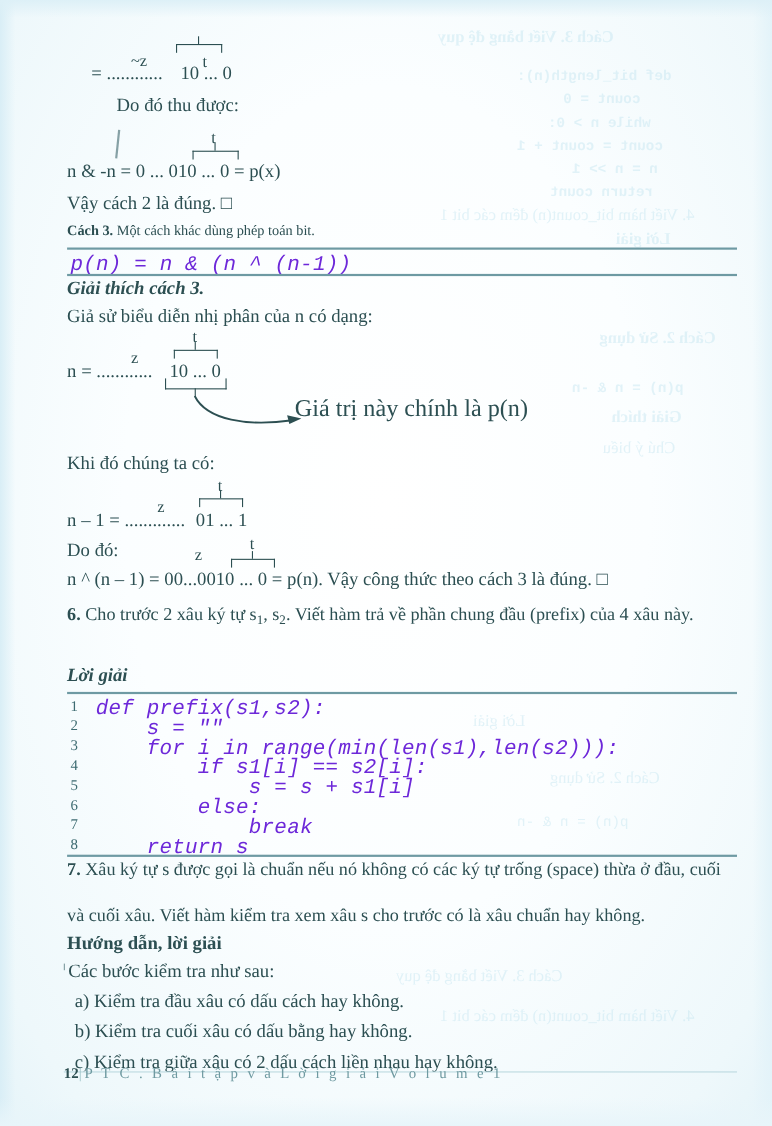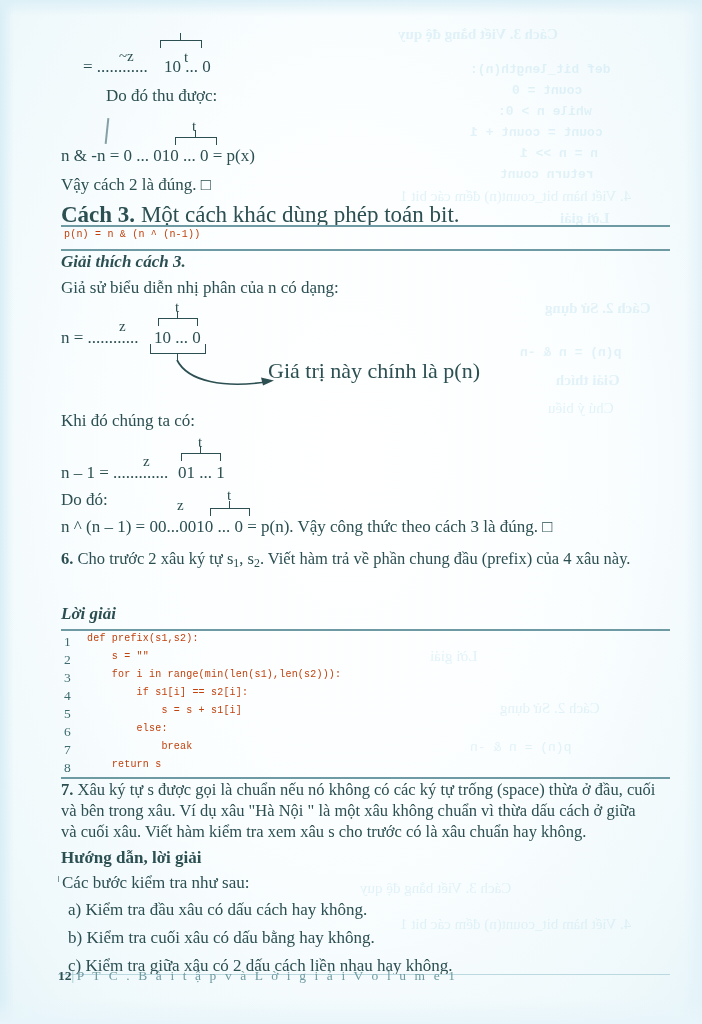--- a/index.html
+++ b/index.html
@@ -68,21 +68,21 @@
   .brace-tick-dn{
     position:absolute;
     width:0;border-left:1.6px solid #2c4f52;height:8px;
   }
   .tlabel{position:absolute;font-size:15px;}
   .zlabel{position:absolute;font-size:15px;}
 
   .rule{position:absolute;background:#6e9aa3;height:1.6px;}
 
   .codeblock{position:absolute;font-family:"Liberation Mono","DejaVu Sans Mono",monospace;
-    font-size:10px;color:#c2410c;white-space:pre;letter-spacing:.2px;}
+    font-size:19px;color:#6d28d9;white-space:pre;letter-spacing:.2px;font-style:italic;}
   .codenum{position:absolute;font-family:"Liberation Serif",serif;font-size:13.5px;color:#3d6b71;}
 
   .footer{position:absolute;left:58px;bottom:40px;font-size:13.5px;letter-spacing:2.6px;color:#6f9aa1;}
   .footer .pg{font-weight:bold;color:#2c4f52;letter-spacing:0;}
   .footer .bar{color:#9dc2c8;}
 
   svg.arrow{position:absolute;overflow:visible;}
   .strokemark{position:absolute;background:#4a7076;}
 </style>
 </head>
@@ -130,21 +130,21 @@
 
   <div class="strokemark" style="left:106px;top:118px;width:1.6px;height:26px;transform:rotate(6deg);opacity:.65;"></div>
 
   <div class="tlabel" style="left:192px;top:118px;">t</div>
   <div class="brace-top" style="left:175px;top:137px;width:40px;"></div>
   <div class="brace-tick" style="left:195px;top:130px;"></div>
   <div class="ln" style="left:61px;top:146px;font-size:17px;">n &amp; -n = 0 ... 010 ... 0 = p(x)</div>
 
   <div class="ln" style="left:61px;top:175px;font-size:17px;">Vậy cách 2 là đúng. □</div>
 
-  <div class="ln" style="left:61px;top:202px;font-size:23px;"><span class="b">Cách 3.</span><span> Một cách khác dùng phép toán bit.</span></div>
+  <div class="ln" style="left:61px;top:202px;font-size:13px;"><span class="b">Cách 3.</span><span> Một cách khác dùng phép toán bit.</span></div>
 
   <div class="rule" style="left:61px;top:225px;width:609px;"></div>
   <div class="codeblock" style="left:64px;top:229px;">p(n) = n &amp; (n ^ (n-1))</div>
   <div class="rule" style="left:61px;top:249px;width:609px;"></div>
 
   <div class="ln bi" style="left:61px;top:252px;font-size:17px;">Giải thích cách 3.</div>
 
   <div class="ln" style="left:61px;top:278px;font-size:17px;">Giả sử biểu diễn nhị phân của n có dạng:</div>
 
   <div class="tlabel" style="left:175px;top:299px;">t</div>
@@ -210,21 +210,20 @@
     <div class="codenum" style="left:64px;top:742px;">7</div>
     <div class="codeblock" style="left:87px;top:741px;">            break</div>
 
     <div class="codenum" style="left:64px;top:760px;">8</div>
     <div class="codeblock" style="left:87px;top:759px;">    return s</div>
   </div>
 
   <div class="rule" style="left:61px;top:777px;width:609px;"></div>
 
   <div class="ln" style="left:61px;top:780px;font-size:16.5px;"><span class="b">7.</span><span> Xâu ký tự s được gọi là chuẩn nếu nó không có các ký tự trống (space) thừa ở đầu, cuối</span></div>
-  <div class="ln" style="left:61px;top:801px;font-size:16.5px;">và bên trong xâu. Ví dụ xâu "Hà  Nội  " là một xâu không chuẩn vì thừa dấu cách ở giữa</div>
   <div class="ln" style="left:61px;top:822px;font-size:16.5px;">và cuối xâu. Viết hàm kiểm tra xem xâu s cho trước có là xâu chuẩn hay không.</div>
 
   <div class="ln b" style="left:61px;top:848px;font-size:17px;">Hướng dẫn, lời giải</div>
 
   <div class="strokemark" style="left:58px;top:876px;width:1.4px;height:6px;opacity:.7;"></div>
 
   <div class="ln" style="left:62px;top:873px;font-size:17px;">Các bước kiểm tra như sau:</div>
 
   <div class="ln" style="left:68px;top:900px;font-size:17px;">a) Kiểm tra đầu xâu có dấu cách hay không.</div>
   <div class="ln" style="left:68px;top:928px;font-size:17px;">b) Kiểm tra cuối xâu có dấu bằng hay không.</div>

